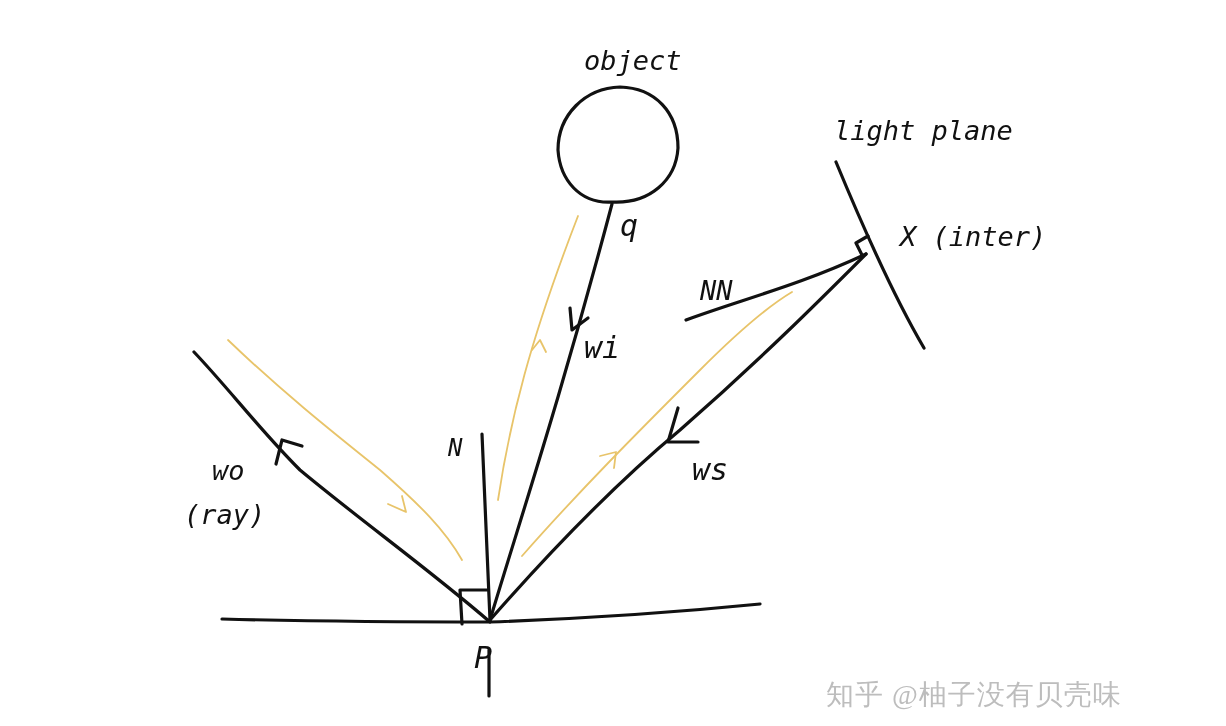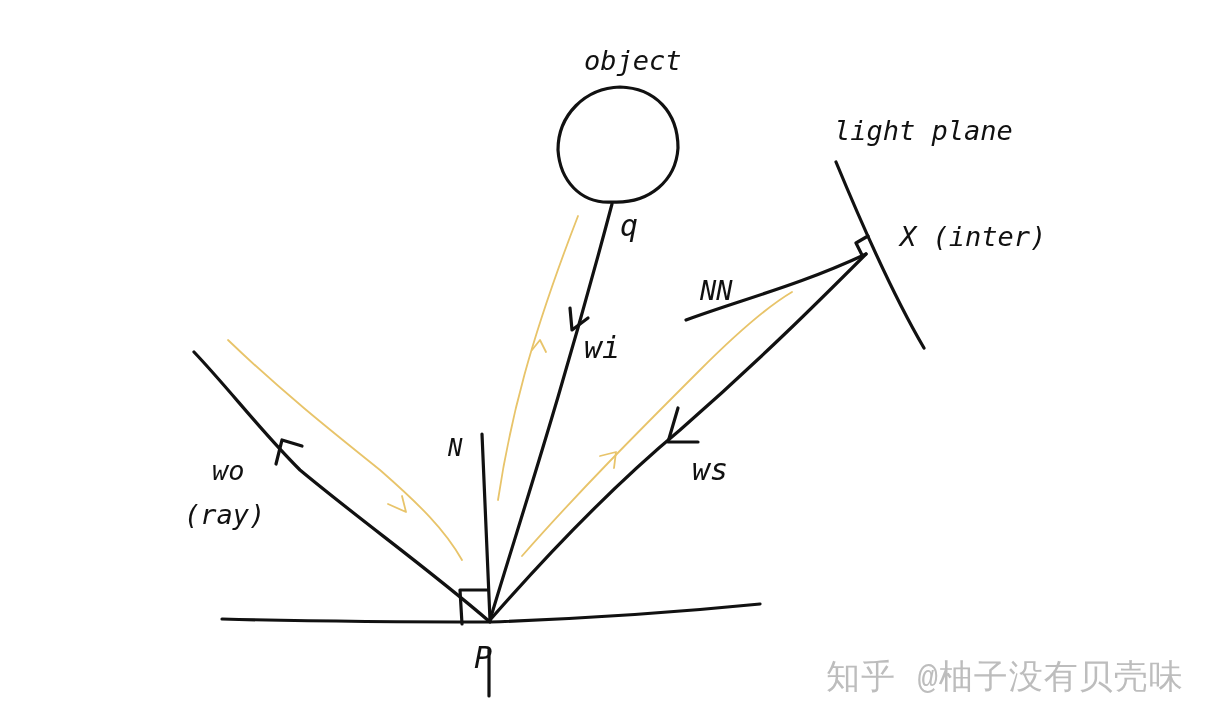--- a/index.html
+++ b/index.html
@@ -5,22 +5,22 @@
     html, body { margin: 0; padding: 0; background: #ffffff; }
     body { width: 1226px; height: 726px; overflow: hidden; position: relative; }
     #canvas { position: absolute; left: 0; top: 0; width: 1226px; height: 726px; }
     .ink { stroke: #111111; stroke-width: 3.2; fill: none; stroke-linecap: round; stroke-linejoin: round; }
     .light { stroke: #e8c46a; stroke-width: 1.8; fill: none; stroke-linecap: round; stroke-linejoin: round; }
     .hand { font-family: "DejaVu Sans Mono", monospace; fill: #111111; font-style: italic; }
     .lbl-32 { font-size: 30px; }
     .lbl-28 { font-size: 27px; }
     .lbl-24 { font-size: 24px; }
     .watermark {
-      position: absolute; left: 826px; top: 654px;
-      font-family: Liberation Mono, monospace; font-size: 34px; color: #bdbdbd;
+      position: absolute; left: 826px; top: 676px;
+      font-family: Liberation Serif, serif; font-size: 28px; color: #bdbdbd;
       letter-spacing: 1px; white-space: nowrap;
     }
   </style>
 </head>
 <body>
 
 <svg id="canvas" viewBox="0 0 1226 726" xmlns="http://www.w3.org/2000/svg">
 
   <path class="ink" d="M222,619 C300,621 400,622 490,622 C600,618 700,610 760,604"></path>
 

